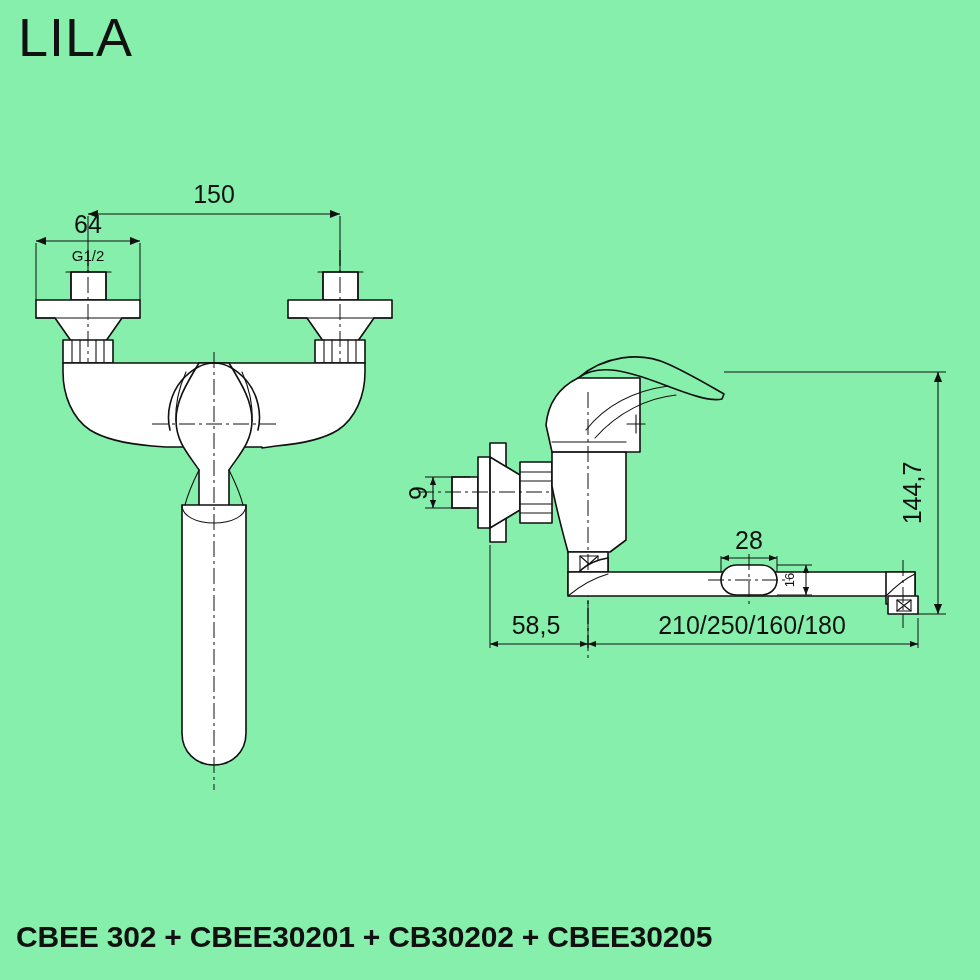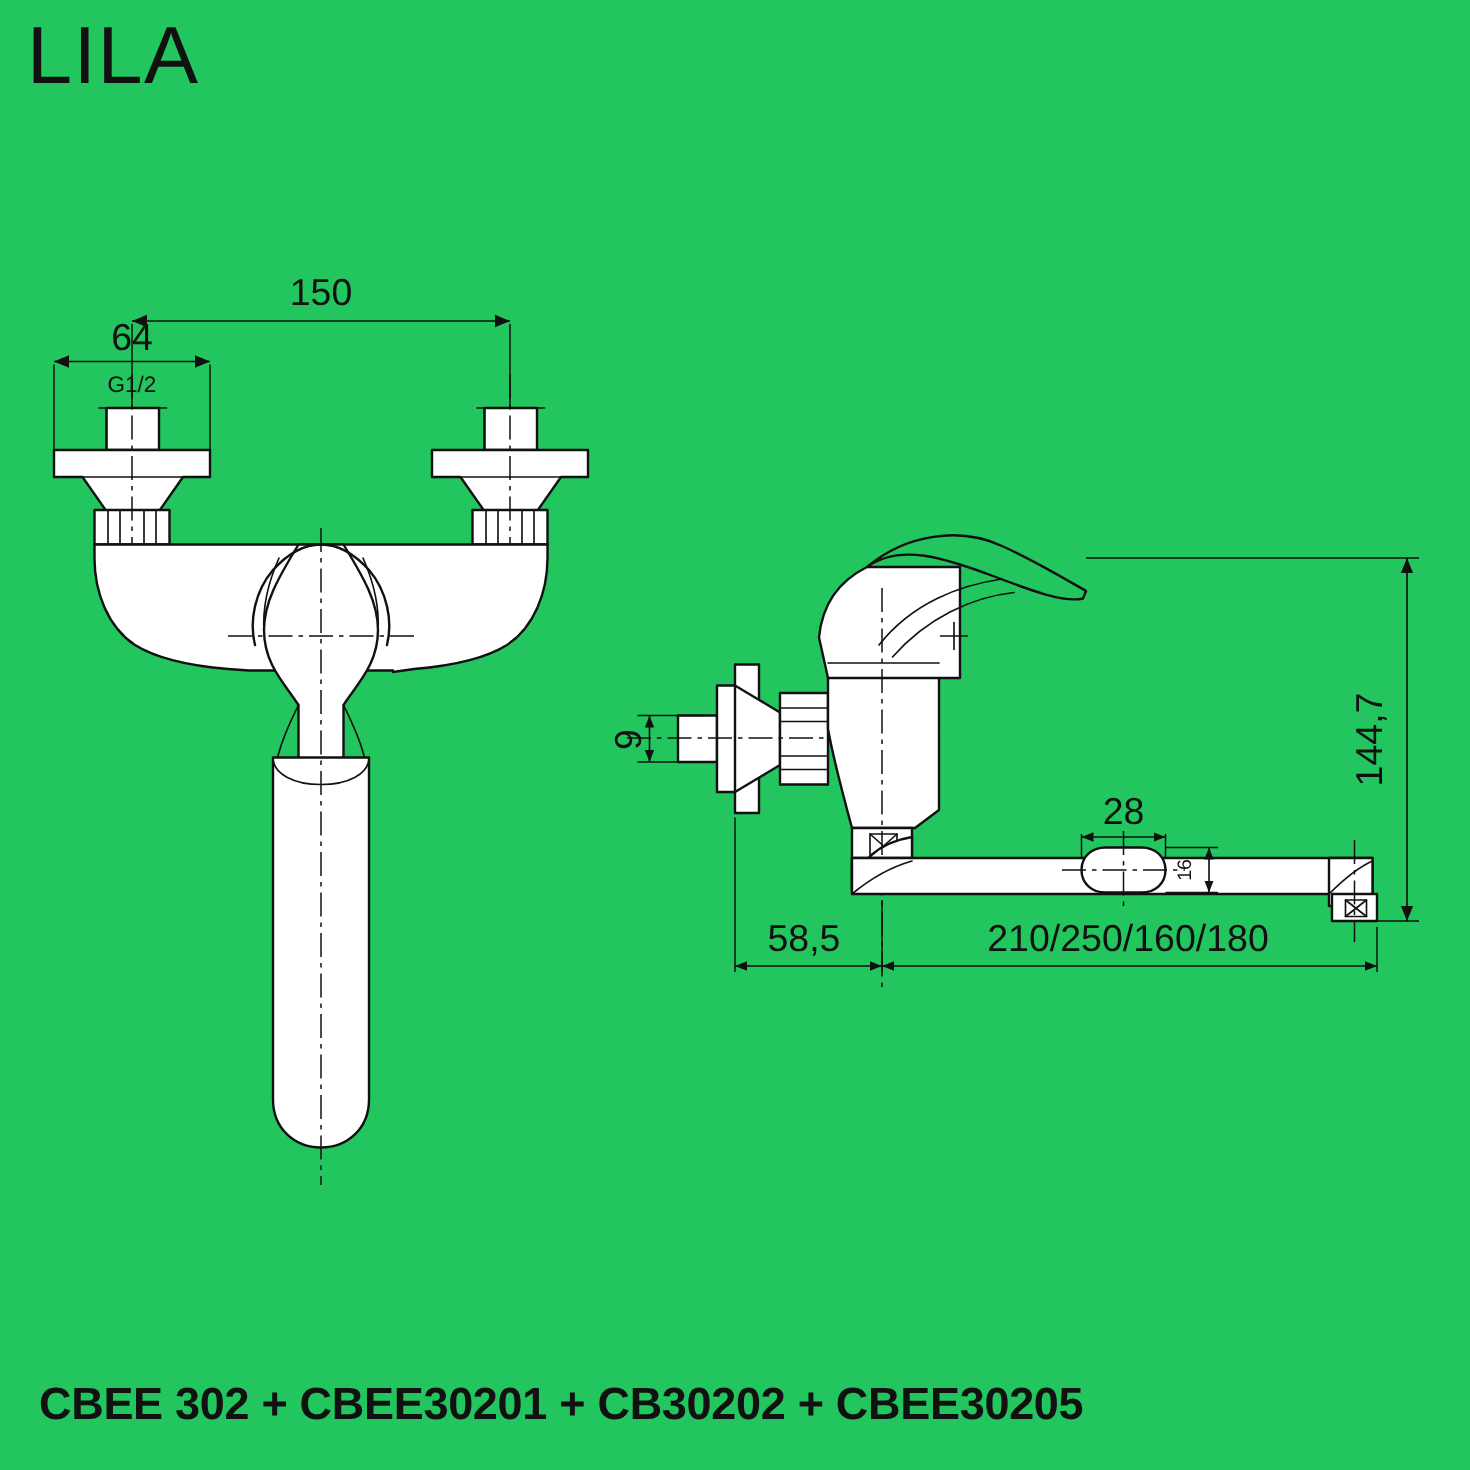--- a/index.html
+++ b/index.html
@@ -4,21 +4,21 @@
 <style>
   html, body {
     margin: 0;
     padding: 0;
     background: #ffffff;
   }
   #page {
     position: relative;
     width: 980px;
     height: 980px;
-    background: #22c55e;
+    background: #86efac;
     font-family: "Liberation Sans", sans-serif;
     overflow: hidden;
   }
   #drawing-svg {
     position: absolute;
     left: 0;
     top: 0;
     width: 980px;
     height: 980px;
   }
@@ -28,21 +28,21 @@
     top: 10px;
     font-family: "Liberation Sans", sans-serif;
     font-size: 54px;
     font-weight: 400;
     letter-spacing: 1px;
     color: #111111;
     line-height: 1;
   }
   .codes {
     position: absolute;
-    left: 26px;
+    left: 16px;
     top: 920px;
     font-family: "Liberation Sans", sans-serif;
     font-size: 30px;
     font-weight: bold;
     color: #111111;
     white-space: nowrap;
     letter-spacing: -0.2px;
   }
   
   .out {

